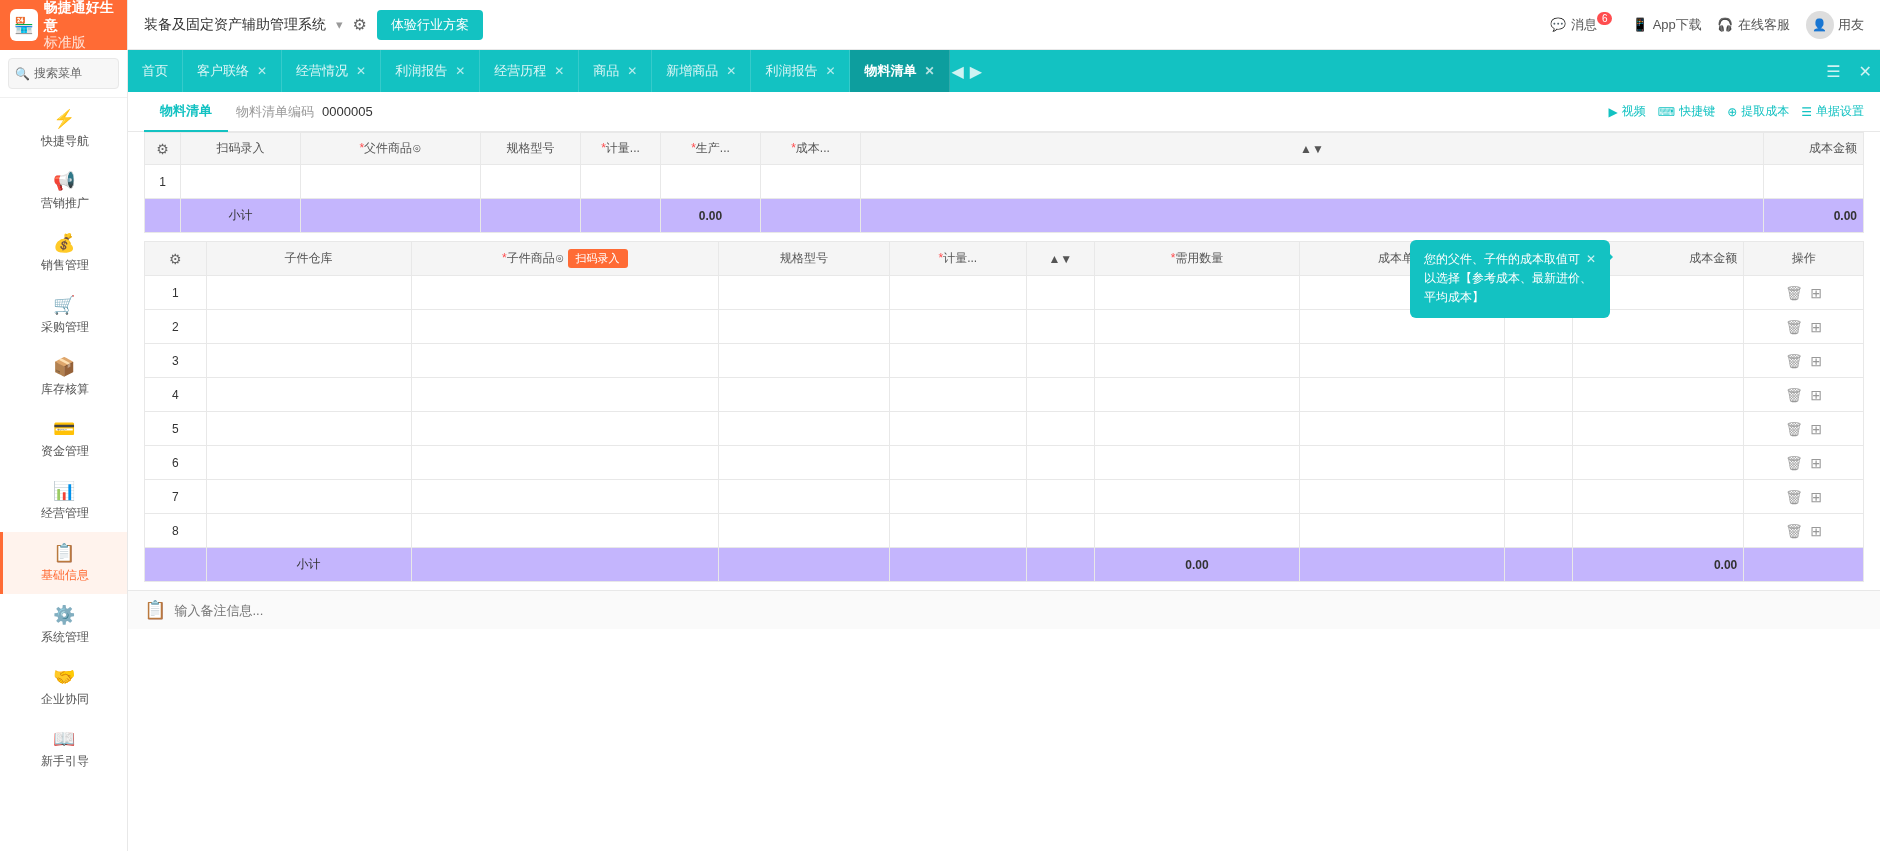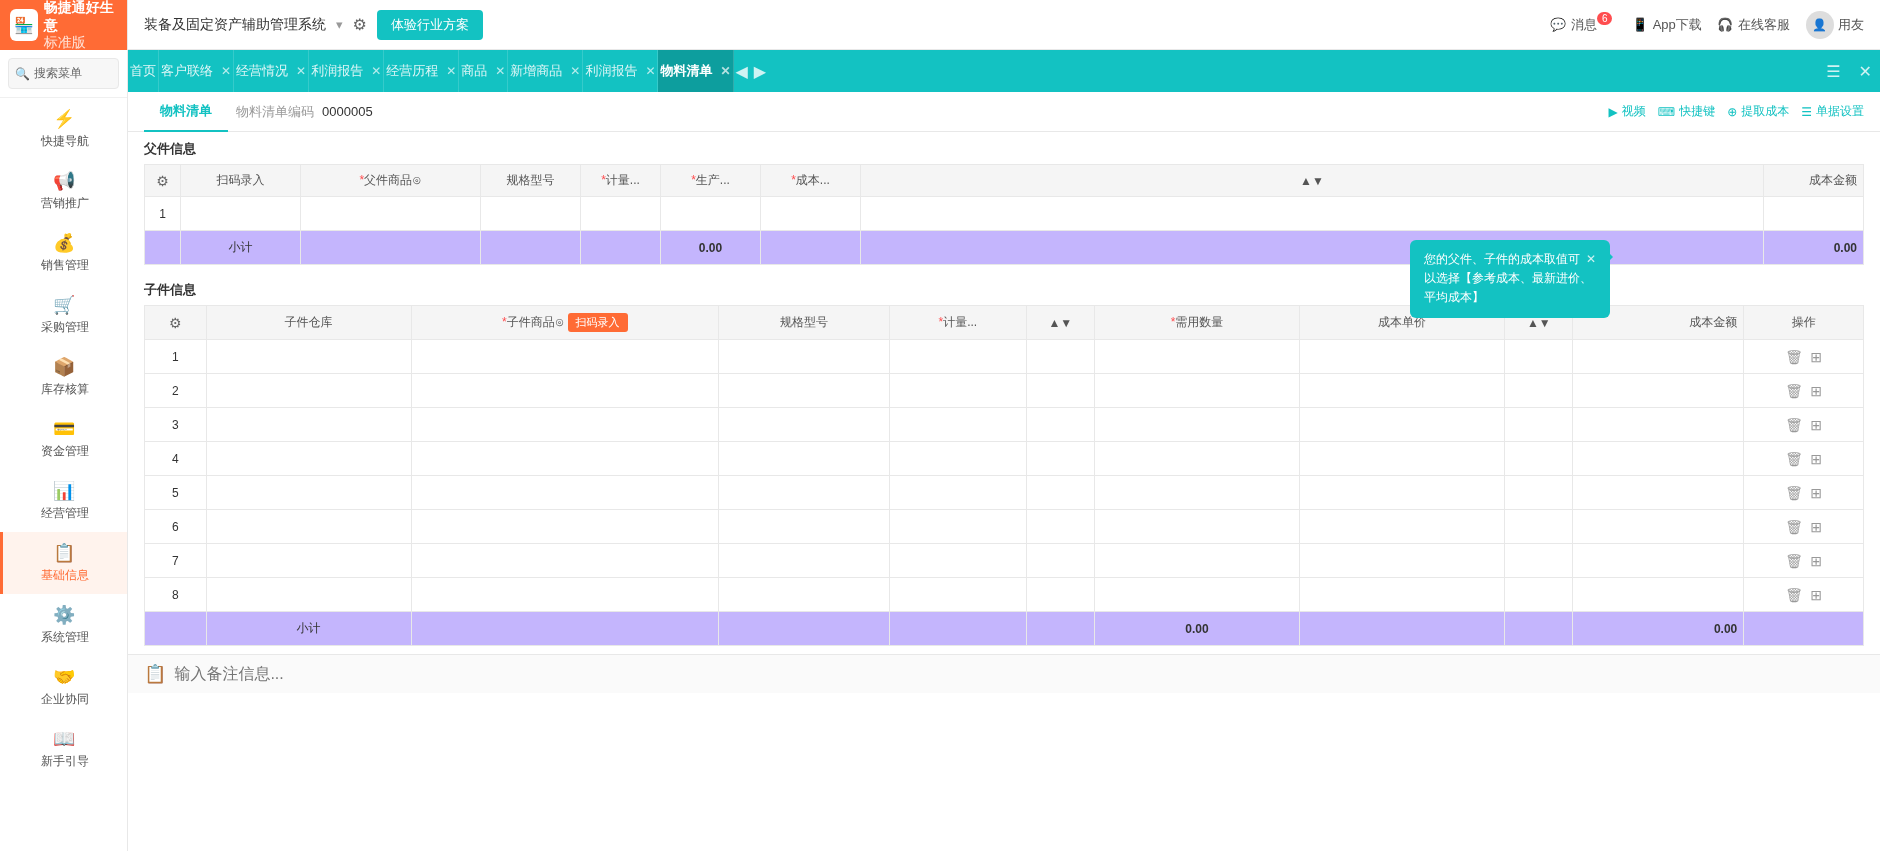--- a/index.html
+++ b/index.html
@@ -109,21 +109,21 @@
 
     
     .nav-tabs {
       background: #13c2c2;
       display: flex;
       align-items: center;
       height: 42px;
       overflow: hidden;
     }
     .nav-tab {
-      padding: 0 2px;
+      padding: 0 14px;
       height: 100%;
       display: flex;
       align-items: center;
       color: rgba(255,255,255,0.85);
       cursor: pointer;
       font-size: 13px;
       gap: 4px;
       white-space: nowrap;
       border-right: 1px solid rgba(255,255,255,0.15);
     }
@@ -450,21 +450,20 @@
         </div>
       </div>
     </div>
 
     <div class="tooltip-box">
       <span class="tooltip-close">✕</span>
       <span>您的父件、子件的成本取值可以选择【参考成本、最新进价、平均成本】</span>
     </div>
 
     <div class="section">
-      <div class="section-title">父件信息</div>
       <table class="data-table">
         <thead>
           <tr>
             <th class="col-settings">
               <span class="settings-icon">⚙</span>
             </th>
             <th class="col-warehouse">
               <span>扫码录入</span>
             </th>
             <th class="col-product">
@@ -507,21 +506,20 @@
             <td style="font-weight:bold;">0.00</td>
             <td></td>
             <td></td>
             <td class="amount-cell" style="font-weight:bold;">0.00</td>
           </tr>
         </tbody>
       </table>
     </div>
 
     <div class="section">
-      <div class="section-title">子件信息</div>
       <table class="data-table">
         <thead>
           <tr>
             <th class="col-settings">
               <span class="settings-icon">⚙</span>
             </th>
             <th class="col-warehouse">子件仓库</th>
             <th class="col-product">
               <span class="required-mark">*</span>子件商品⊙
               <button class="scan-btn">扫码录入</button>
@@ -677,16 +675,16 @@
     <td></td>
     <td class="amount-cell" style="font-weight:bold;">0.00</td>
     <td></td>
   </tr>
           </tbody>
       </table>
     </div>
 
     <div class="pagination-area">
       <span class="pagination-area-icon">📋</span>
-      <input type="text" style="border: none; background: transparent; outline: none; width: 300px; font-size: 16px; color: rgb(153, 153, 153);" placeholder="输入备注信息...">
+      <input type="text" style="border: none; background: transparent; outline: none; width: 300px; font-size: 13px; color: rgb(153, 153, 153);" placeholder="输入备注信息...">
     </div>
   </div>
 </div>
 
 </body></html>

